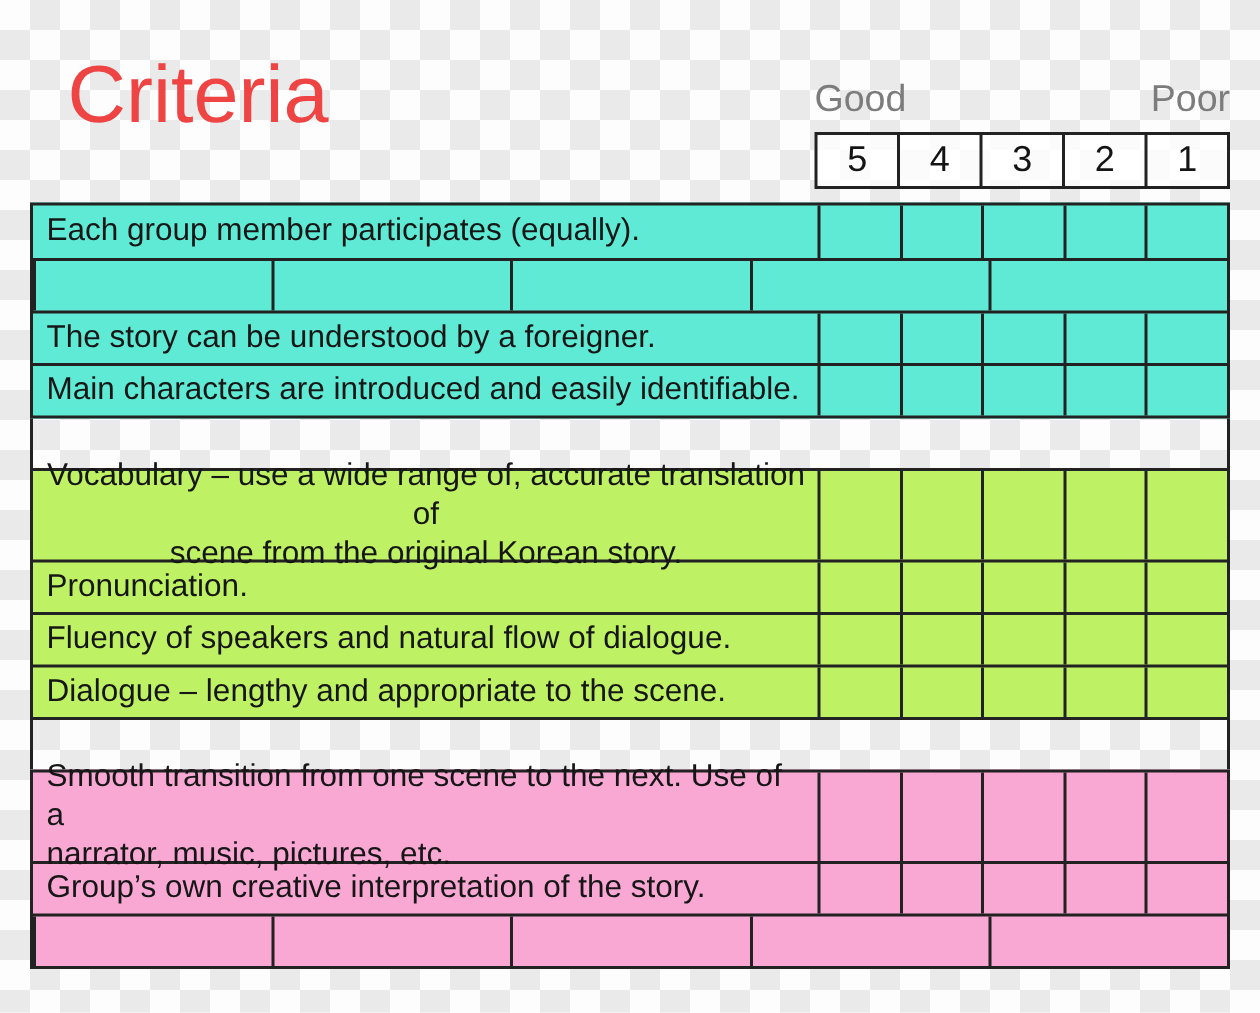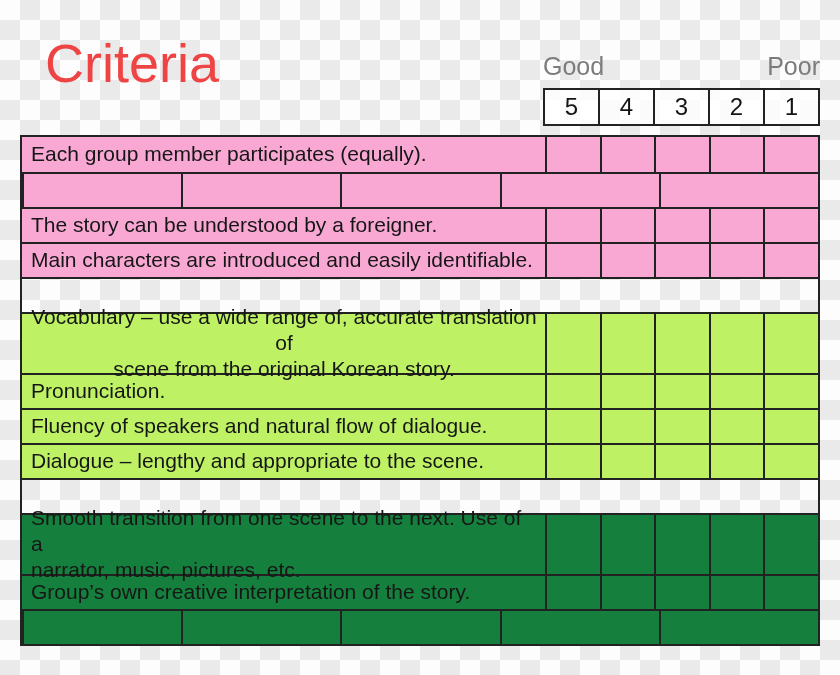--- a/index.html
+++ b/index.html
@@ -106,21 +106,21 @@
 <div class="scale-header">
   <div class="scale-cell">5</div>
   <div class="scale-cell">4</div>
   <div class="scale-cell">3</div>
   <div class="scale-cell">2</div>
   <div class="scale-cell">1</div>
 </div>
 
 <div class="rubric">
 
-  <div class="section" style="background-color: #f9a8d4;">
+  <div class="section" style="background-color: #5eead4;">
     <div class="row">
       <div class="desc">
           <span>Each group member participates (equally).</span>
         </div>
       <div class="score-cell"></div>
         <div class="score-cell"></div>
         <div class="score-cell"></div>
         <div class="score-cell"></div>
         <div class="score-cell"></div>
     </div>
@@ -194,21 +194,21 @@
       <div class="score-cell"></div>
         <div class="score-cell"></div>
         <div class="score-cell"></div>
         <div class="score-cell"></div>
         <div class="score-cell"></div>
     </div>
   </div>
 
   <div class="gap"></div>
 
-  <div class="section" style="background-color: #15803d;">
+  <div class="section" style="background-color: #f9a8d4;">
     <div class="row tall">
       <div class="desc">
         <span>Smooth transition from one scene to the next. Use of a</span>
         <span>narrator, music, pictures, etc.</span>
       </div>
       <div class="score-cell"></div>
         <div class="score-cell"></div>
         <div class="score-cell"></div>
         <div class="score-cell"></div>
         <div class="score-cell"></div>

